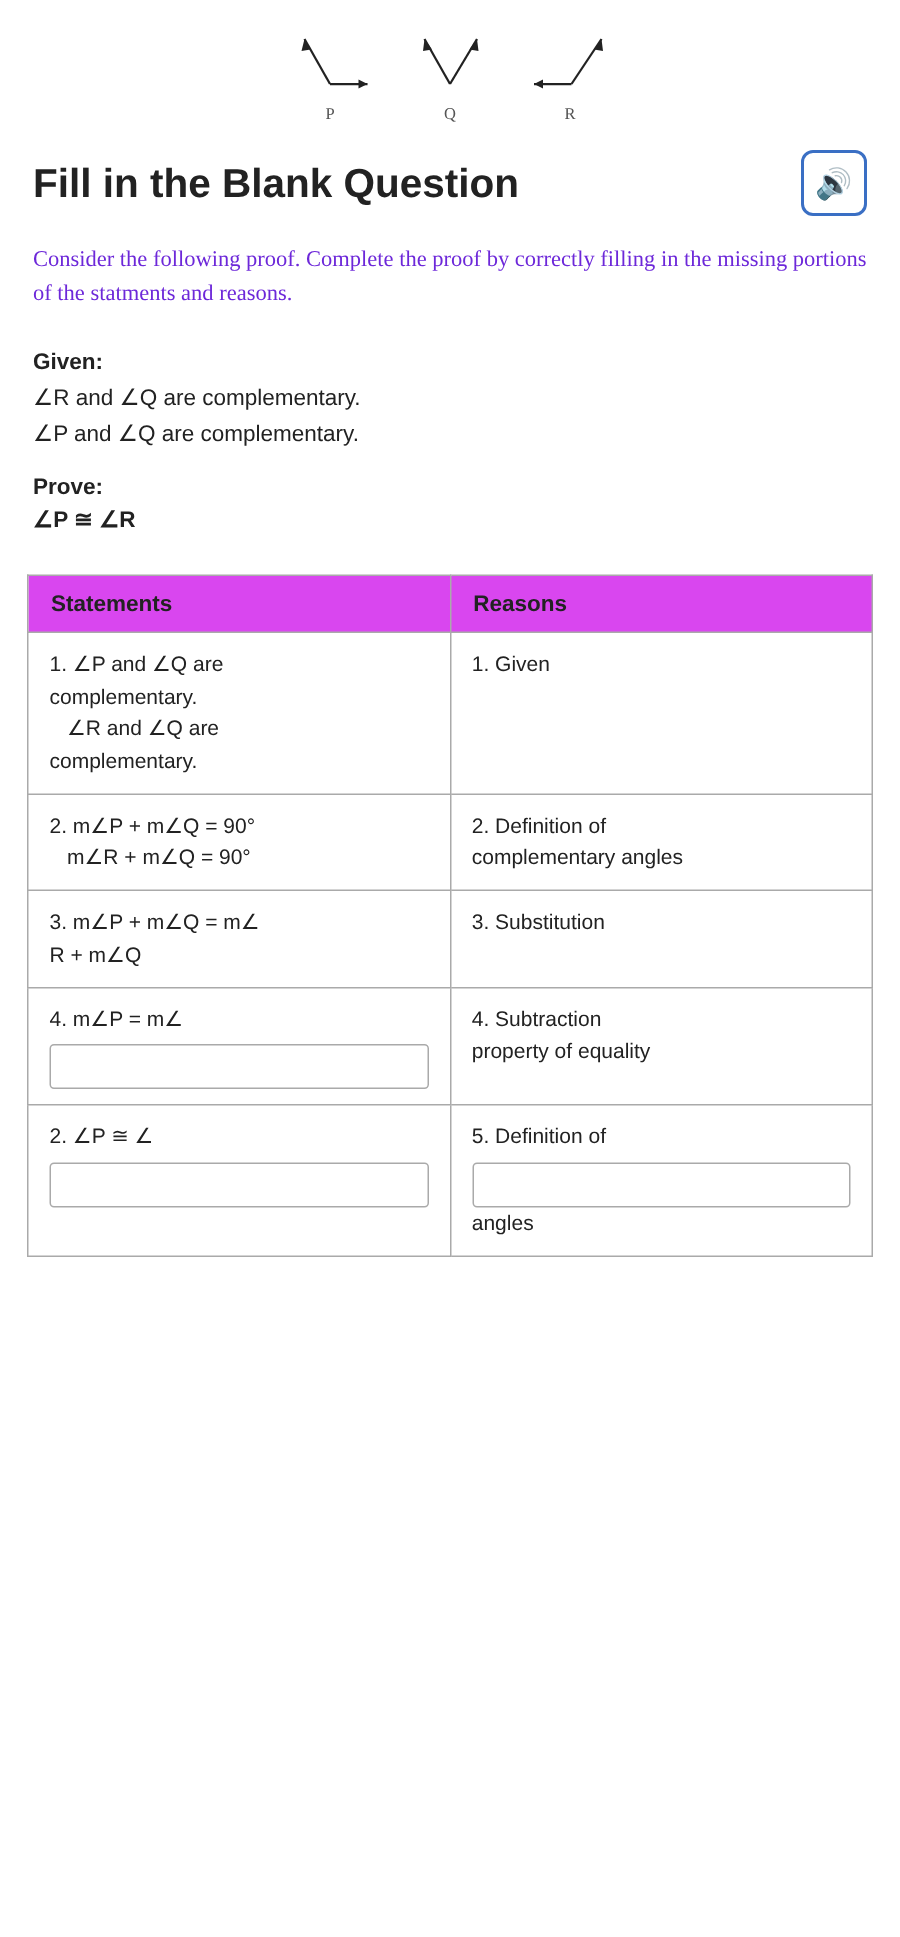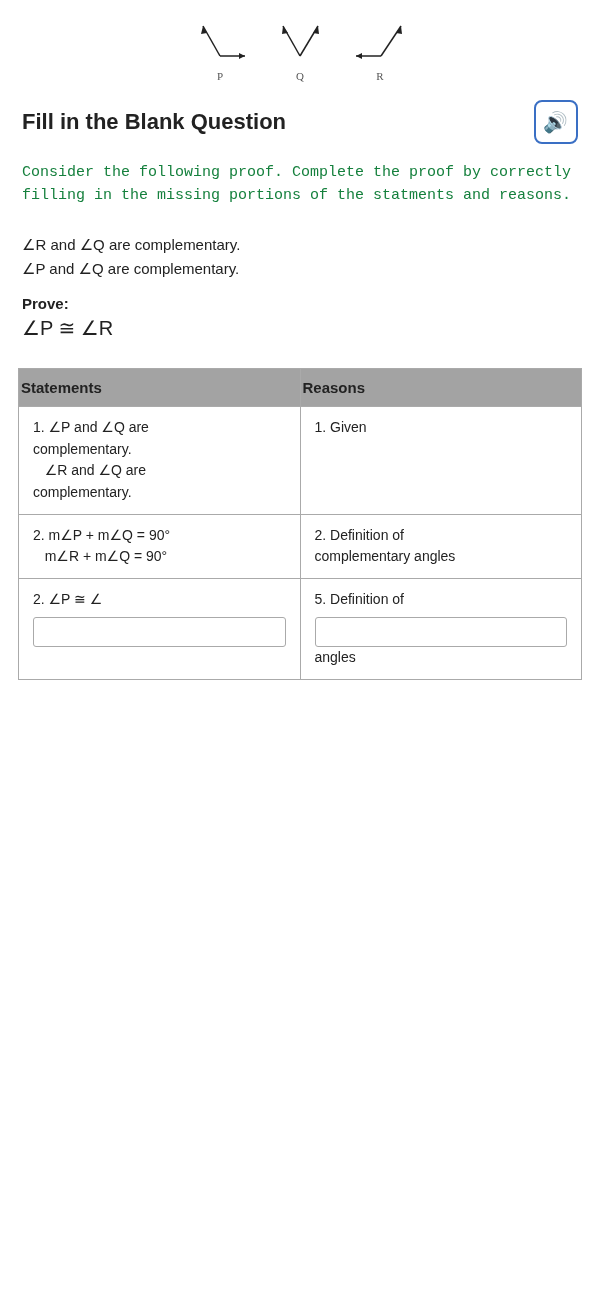--- a/index.html
+++ b/index.html
@@ -38,21 +38,21 @@
 
     .header-row {
       display: flex;
       align-items: center;
       justify-content: space-between;
       padding: 10px 22px 8px 22px;
       border-bottom: none;
     }
 
     .page-title {
-      font-size: 22px;
+      font-size: 27px;
       font-weight: bold;
       font-family: Arial, sans-serif;
     }
 
     .audio-btn {
       width: 44px;
       height: 44px;
       border: 2px solid #3a6fc4;
       border-radius: 8px;
       display: flex;
@@ -60,24 +60,24 @@
       justify-content: center;
       cursor: pointer;
       background: #fff;
       color: #3a6fc4;
       font-size: 20px;
       flex-shrink: 0;
     }
 
     .instructions {
       padding: 10px 22px 18px 22px;
-      font-family: Liberation Mono, monospace;
+      font-family: Liberation Serif, serif;
       font-size: 15px;
       line-height: 1.5;
-      color: #15803d;
+      color: #6d28d9;
     }
 
     .given-section {
       padding: 8px 22px 0 22px;
       font-family: Arial, sans-serif;
     }
 
     .given-section .label {
       font-weight: bold;
       font-size: 15px;
@@ -94,39 +94,40 @@
       font-family: Arial, sans-serif;
     }
 
     .prove-section .label {
       font-weight: bold;
       font-size: 15px;
       margin-bottom: 4px;
     }
 
     .prove-section .line {
-      font-size: 20px;
+      font-size: 15px;
+      font-weight: bold;
     }
 
     .proof-table {
       margin: 10px 18px 20px 18px;
       border-collapse: collapse;
       width: calc(100% - 36px);
       border: 1.5px solid #aaa;
       font-family: Arial, sans-serif;
       font-size: 14px;
     }
 
     .proof-table th {
       border: 1.5px solid #aaa;
-      padding: 10px 2px;
+      padding: 10px 15px;
       text-align: left;
       font-weight: bold;
       font-size: 15px;
-      background: #a3a3a3;
+      background: #d946ef;
       margin-top: 32px;
     }
 
     .proof-table td {
       border: 1.5px solid #aaa;
       padding: 10px 14px;
       vertical-align: top;
       line-height: 1.55;
     }
 
@@ -196,20 +197,21 @@
   <button class="audio-btn" title="Listen">
     <span>🔊</span>
   </button>
 </div>
 
 <div class="instructions">
   <span>Consider the following proof. Complete the proof by correctly filling in the missing portions of the statments and reasons.</span>
 </div>
 
 <div class="given-section">
+  <div class="label">Given:</div>
   <div class="line">∠R and ∠Q are complementary.</div>
   <div class="line">∠P and ∠Q are complementary.</div>
 </div>
 
 <div class="prove-section">
   <div class="label">Prove:</div>
   <div class="line">∠P ≅ ∠R</div>
 </div>
 
 <table class="proof-table">
@@ -232,21 +234,38 @@
 
     <tr>
       <td>
         <span>2. m∠P + m∠Q = 90°<br>&nbsp;&nbsp;&nbsp;m∠R + m∠Q = 90°</span>
       </td>
       <td>
         <span>2. Definition of<br>complementary angles</span>
       </td>
     </tr>
 
-
+    <tr>
+      <td>
+        <span>3. m∠P + m∠Q = m∠<br>R + m∠Q</span>
+      </td>
+      <td>
+        <span>3. Substitution</span>
+      </td>
+    </tr>
+
+    <tr>
+      <td>
+        <span>4. m∠P = m∠</span>
+        <input class="proof-input" type="text" placeholder="" style="">
+      </td>
+      <td>
+        <span>4. Subtraction<br>property of equality</span>
+      </td>
+    </tr>
 
     <tr>
       <td>
         <span>2. ∠P ≅ ∠</span>
         <input class="proof-input" type="text" placeholder="" style="">
       </td>
       <td>
         <span>5. Definition of</span>
         <input class="proof-input" type="text" placeholder="" style="">
         <span>angles</span>

